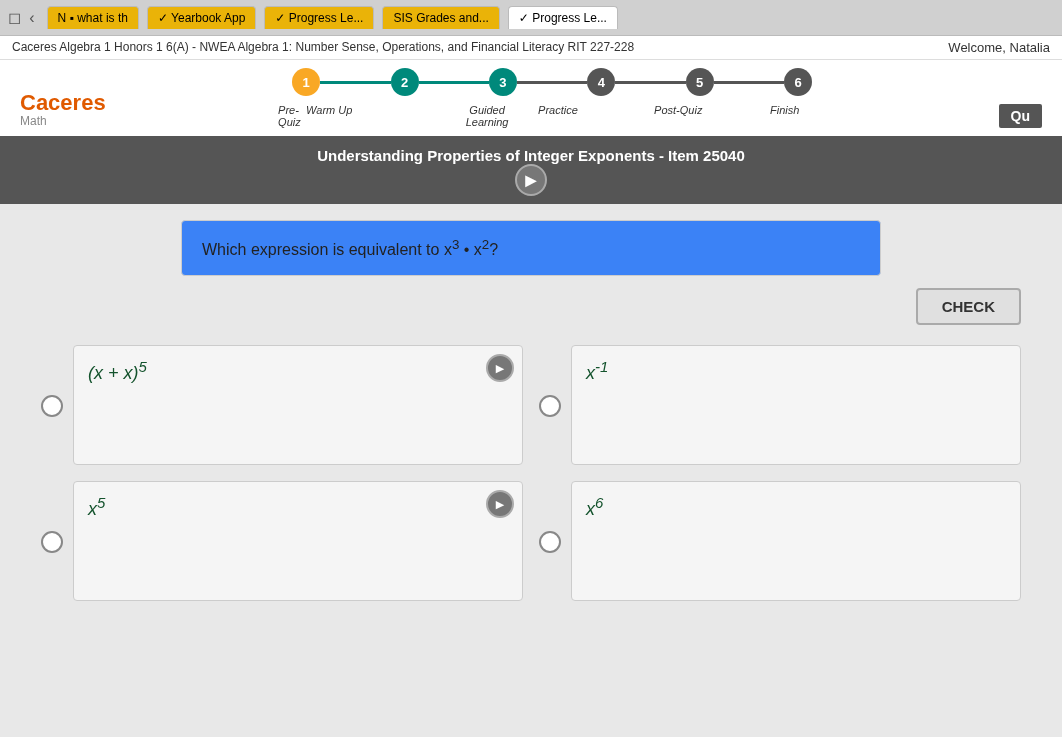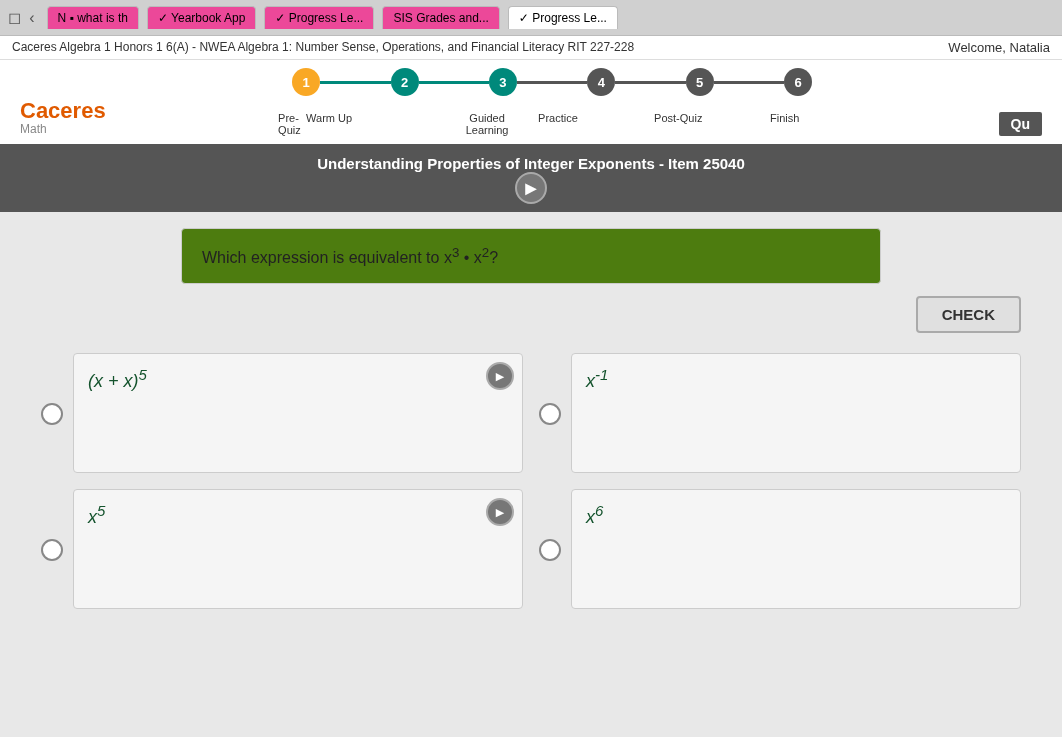--- a/index.html
+++ b/index.html
@@ -15,21 +15,21 @@
     .browser-bar {
       background: #d0d0d0;
       height: 36px;
       display: flex;
       align-items: center;
       padding: 0 8px;
       gap: 8px;
       border-bottom: 1px solid #bbb;
     }
     .browser-tab {
-      background: #ec4899;
+      background: #eab308;
       border: 1px solid #bbb;
       border-bottom: none;
       padding: 4px 10px;
       font-size: 12px;
       border-radius: 4px 4px 0 0;
       white-space: nowrap;
       overflow: hidden;
       text-overflow: ellipsis;
       max-width: 150px;
     }
@@ -126,21 +126,22 @@
     }
     .stepper-dot.active {
       background: #F9A825;
     }
     .stepper-dot.inactive {
       background: #555;
     }
     .stepper-labels {
       display: flex;
       width: 100%;
-      margin-top: 16px;
+      margin-top: 8px;
+      font-style: italic;
     }
     .stepper-label {
       text-align: center;
       font-size: 11px;
       color: #333;
       flex: 1;
     }
     .stepper-label:first-child {
       text-align: left;
       margin-left: -14px;
@@ -186,21 +187,21 @@
 
     
     .main-content {
       background: #e8e8e8;
       padding: 16px 20px;
       min-height: 500px;
     }
 
     
     .question-box {
-      background: #4d7c0f;
+      background: #3b82f6;
       border: 1px solid #ccc;
       border-radius: 4px;
       padding: 16px 20px;
       font-size: 16px;
       display: flex;
       align-items: center;
       gap: 8px;
       max-width: 700px;
       margin: 0 auto 12px auto;
     }

